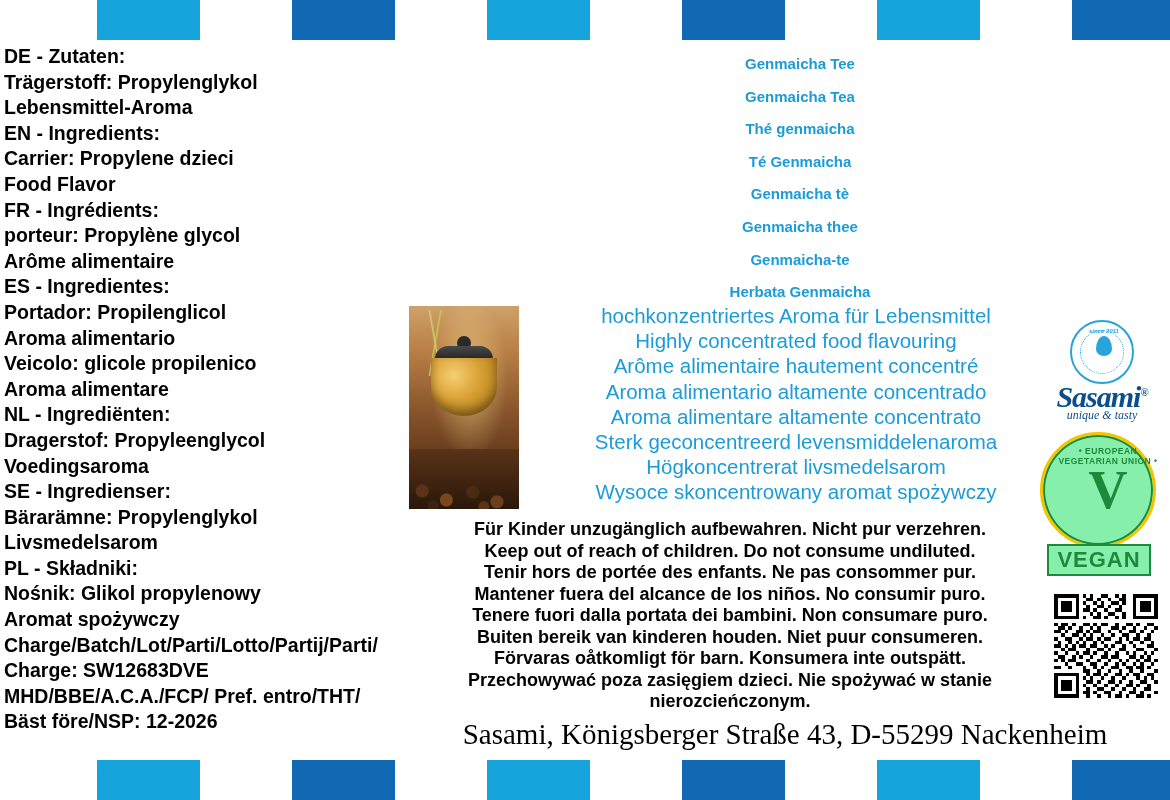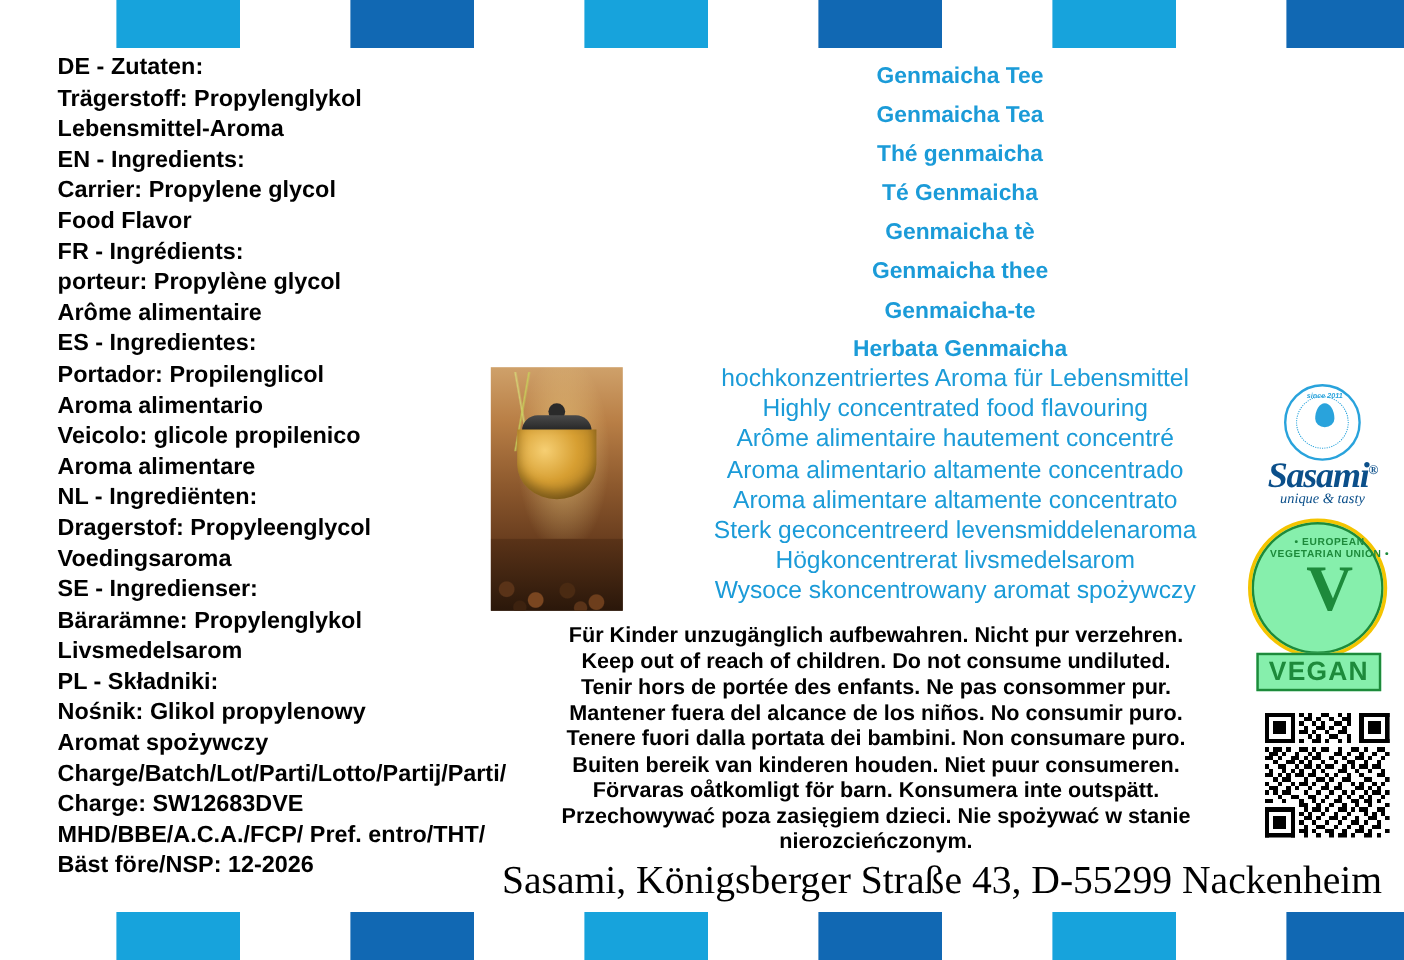--- a/index.html
+++ b/index.html
@@ -12,51 +12,51 @@
 
   
   .bar-row { position:absolute; left:0; width:1170px; height:40px; }
   .bar-row.top { top:0; }
   .bar-row.bottom { bottom:0; }
   .bar { position:absolute; top:0; height:40px; }
 
   
   .left-col {
     position:absolute; left:4px; top:44px; width:400px;
-    color:#000; font-weight:bold; font-size:19.5px; line-height:25.6px;margin-left:44px;
+    color:#000; font-weight:bold; font-size:19.5px; line-height:25.6px;
   }
   .left-col .line { white-space:nowrap; }
 
   
   .names {
     position:absolute; left:430px; top:48px; width:740px;
     text-align:center; color:#1b9bd8; font-weight:bold;
   }
-  .names .nm { font-size:19px; line-height:32.6px; }
+  .names .nm { font-size:15px; line-height:32.6px; }
 
   
   .claims {
     position:absolute; left:410px; top:303px; width:772px;
     text-align:center; color:#1b9bd8; font-weight:normal;
   }
   .claims .cl { font-size:20.5px; line-height:25.2px; white-space:nowrap; }
 
   
   .warnings {
     position:absolute; left:400px; top:519px; width:660px;
     text-align:center; color:#000; font-weight:bold;
     font-size:18px; line-height:21.5px;
   }
 
   
   .address {
     position:absolute; left:400px; top:718px; width:770px;
     text-align:center; color:#000;
     font-family:"Liberation Serif", serif;
-    font-size:33px; line-height:32px;
+    font-size:29px; line-height:32px;
   }
 
   
   .photo {
     position:absolute; left:409px; top:306px; width:110px; height:203px;
     overflow:hidden; border:0;
     background:
       radial-gradient(ellipse at 55% 36%, rgba(255,230,150,.55) 0%, rgba(255,230,150,0) 45%),
       linear-gradient(#cfa16a 0%, #b97f46 22%, #8e5a2e 48%, #6b3f1f 70%, #3a2113 100%);
   }
@@ -173,21 +173,21 @@
   <div class="bar" style="left:682px;width:103px;background:#1168b3;"></div>
   <div class="bar" style="left:877px;width:103px;background:#17a3dc;"></div>
   <div class="bar" style="left:1072px;width:98px;background:#1168b3;"></div>
 </div>
 
 <div class="left-col">
   <div class="line">DE - Zutaten:</div>
   <div class="line">Trägerstoff: Propylenglykol</div>
   <div class="line">Lebensmittel-Aroma</div>
   <div class="line">EN - Ingredients:</div>
-  <div class="line">Carrier: Propylene glycol</div>
+  <div class="line">Carrier: Propylene dzieci</div>
   <div class="line">Food Flavor</div>
   <div class="line">FR - Ingrédients:</div>
   <div class="line">porteur: Propylène glycol</div>
   <div class="line">Arôme alimentaire</div>
   <div class="line">ES - Ingredientes:</div>
   <div class="line">Portador: Propilenglicol</div>
   <div class="line">Aroma alimentario</div>
   <div class="line">Veicolo: glicole propilenico</div>
   <div class="line">Aroma alimentare</div>
   <div class="line">NL - Ingrediënten:</div>

